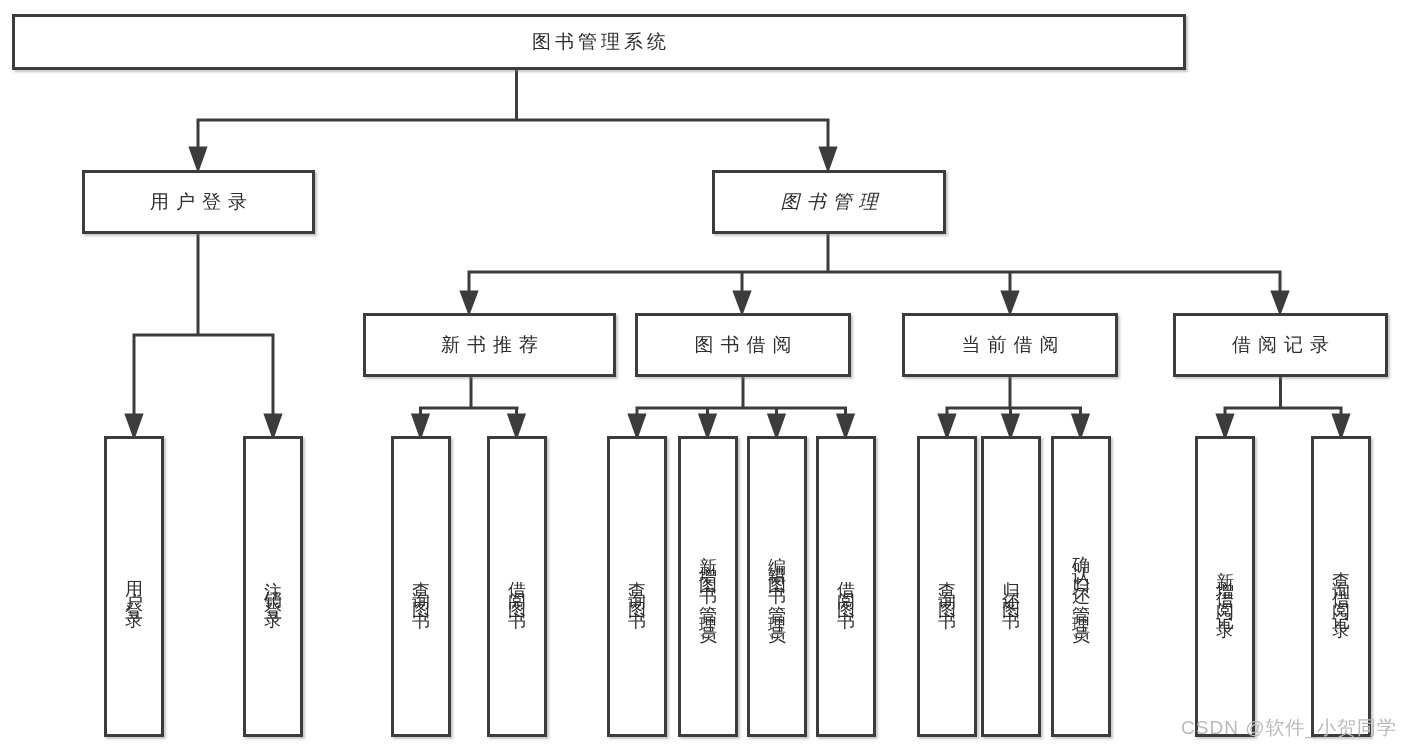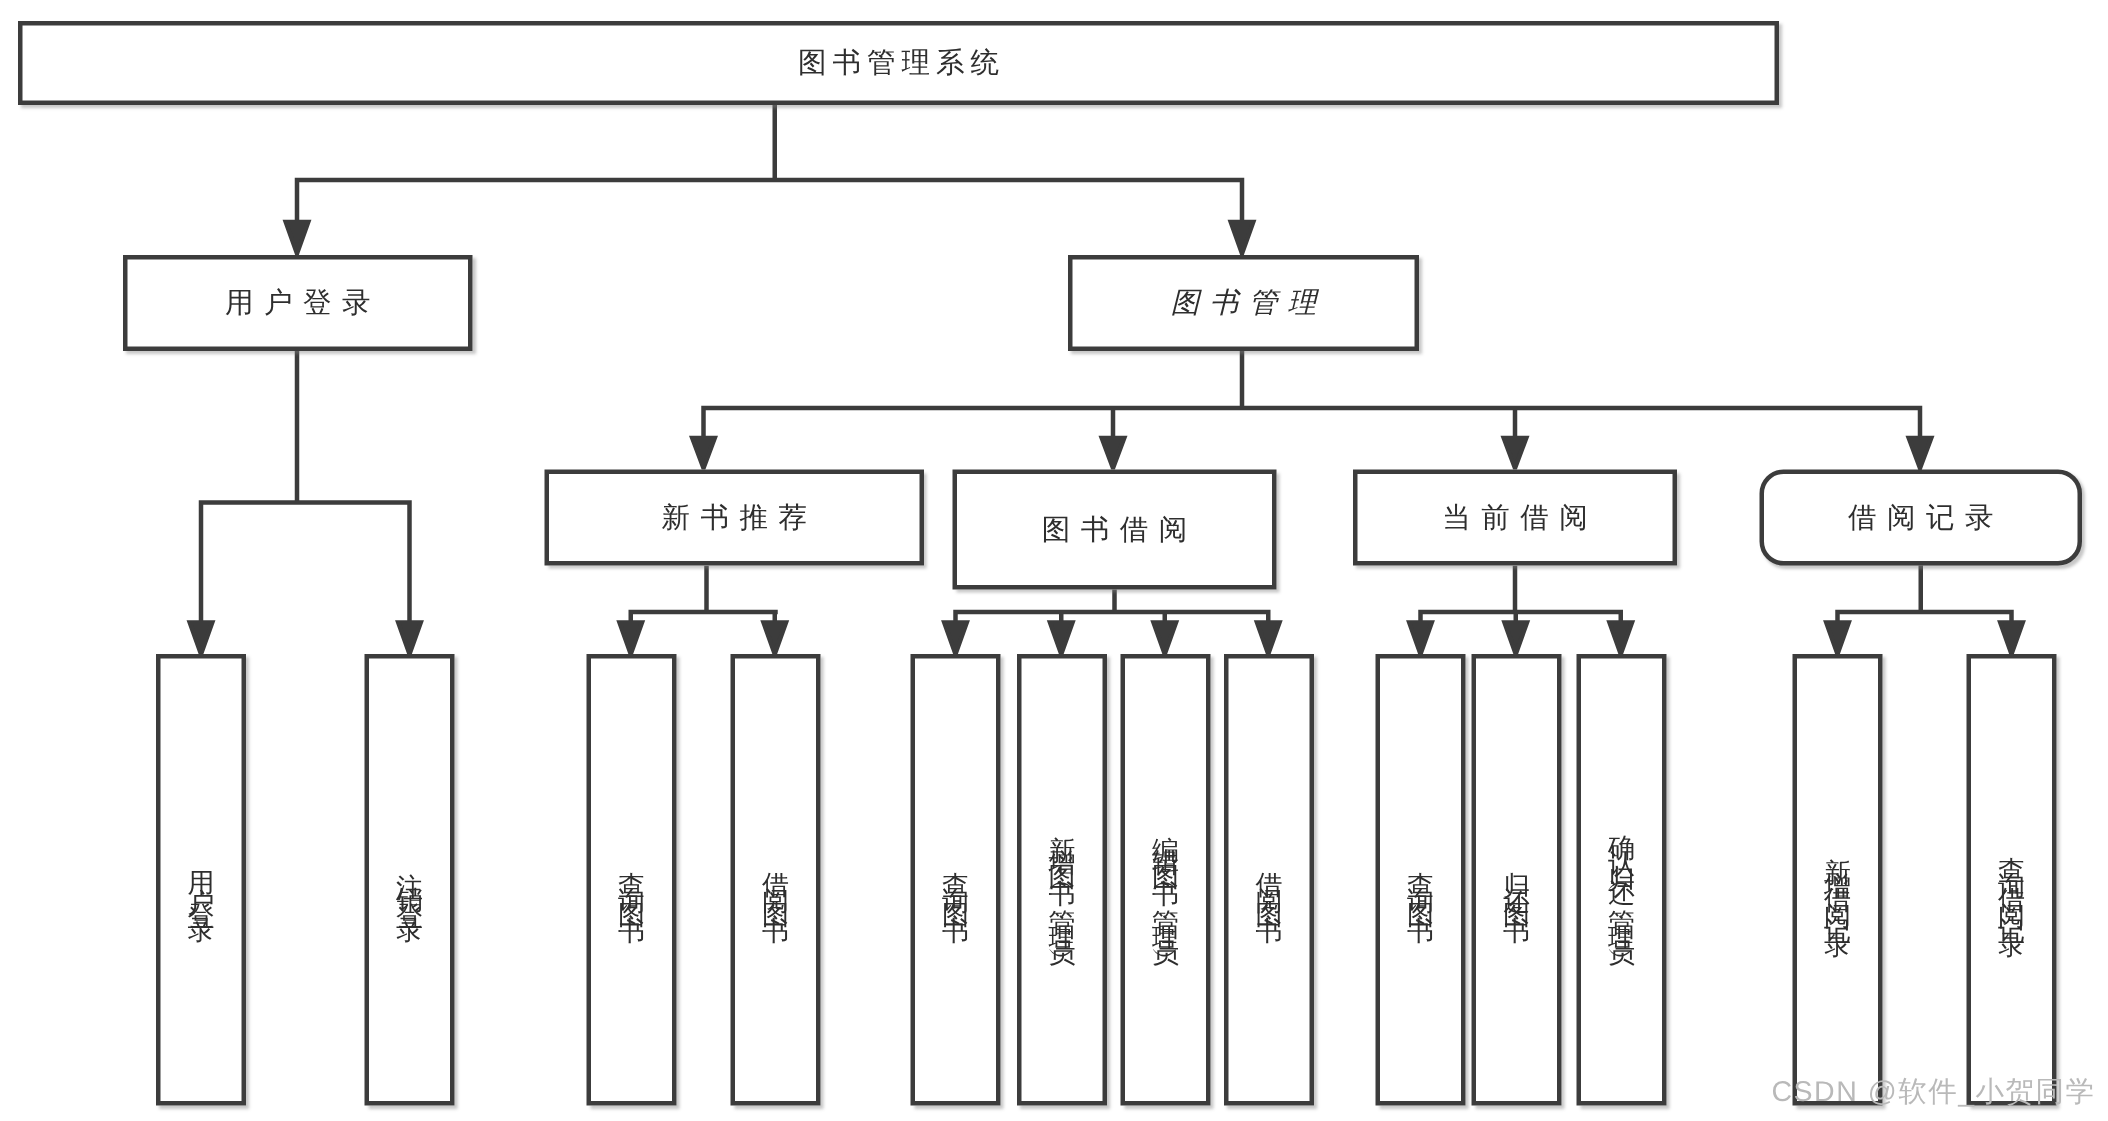--- a/index.html
+++ b/index.html
@@ -29,23 +29,23 @@
     writing-mode:vertical-rl;
     font-size:18px;
     letter-spacing:10px;
     line-height:1;
   }
   
   #root        {left:12px;  top:14px;  width:1174px;height:56px;}
   #n-login     {left:82px;  top:170px; width:233px; height:64px;}
   #n-mgmt      {left:712px; top:170px; width:234px; height:64px;font-style:italic;}
   #n-newbook   {left:363px; top:313px; width:253px; height:64px;}
-  #n-borrow    {left:635px; top:313px; width:216px; height:80px;align-items:center;}
+  #n-borrow    {left:635px; top:313px; width:216px; height:64px;align-items:center;}
   #n-current   {left:902px; top:313px; width:216px; height:64px;}
-  #n-record    {left:1173px;top:313px; width:215px; height:64px;border-radius:16px;}
+  #n-record    {left:1173px;top:313px; width:215px; height:64px;}
   .leaf{top:436px;height:301px;width:60px;}
   #l-login     {left:104px;}
   #l-logout    {left:243px;}
   #l-nb-query  {left:391px;}
   #l-nb-borrow {left:487px;}
   #l-bb-query  {left:607px;}
   #l-bb-add    {left:678px;}
   #l-bb-edit   {left:747px;}
   #l-bb-borrow {left:816px;}
   #l-cb-query  {left:917px;}

